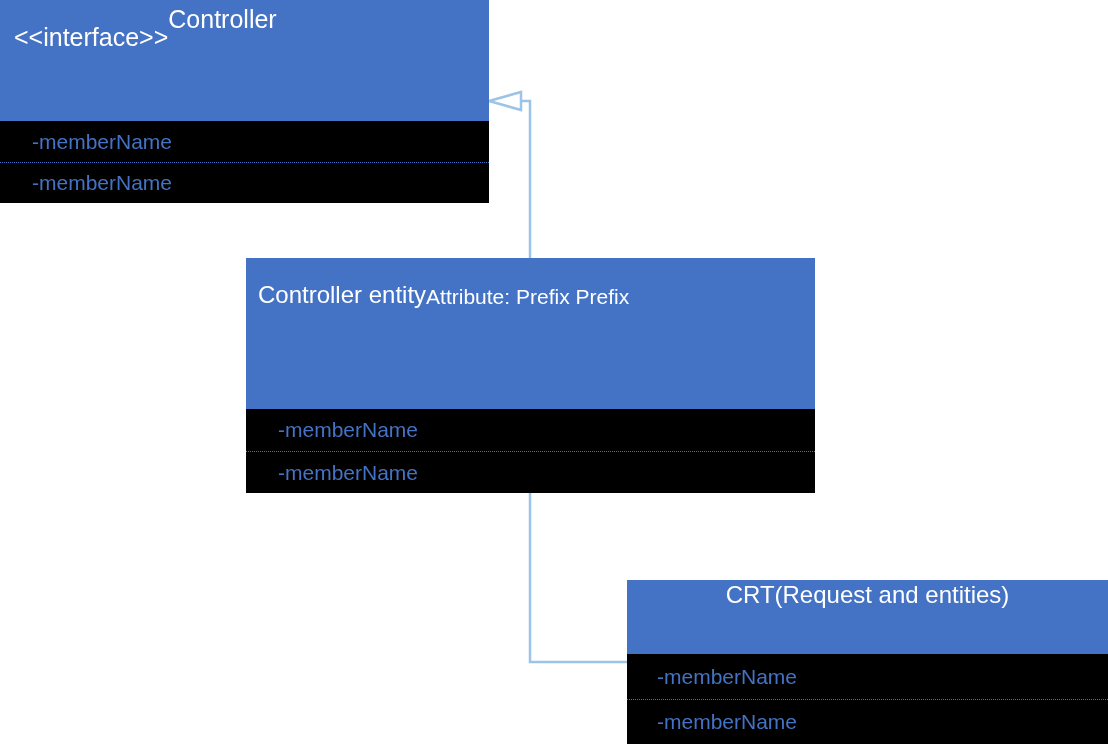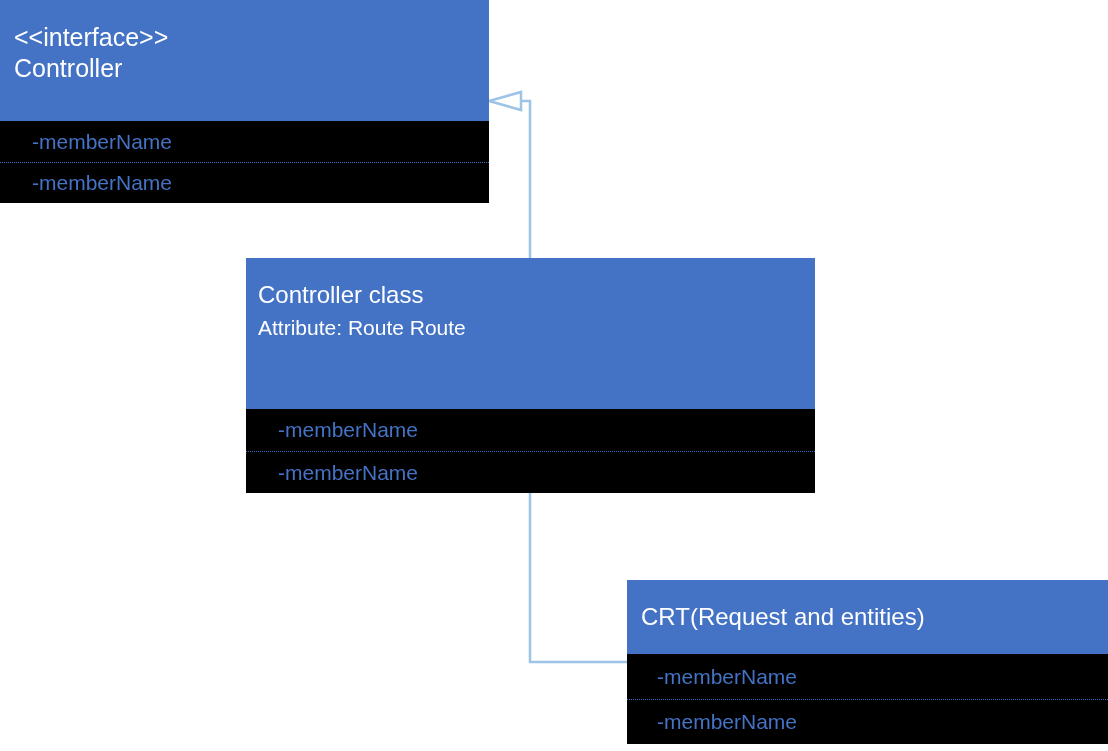--- a/index.html
+++ b/index.html
@@ -42,21 +42,21 @@
     z-index: 2;
     box-sizing: border-box;
   }
 
   .uml-header {
     background: #4472C4;
     color: #ffffff;
     box-sizing: border-box;
     padding: 0 14px;
     display: flex;
-    flex-direction: column;
+    flex-direction: row;
     justify-content: center;
   }
 
   .uml-header .stereotype,
   .uml-header .cname {
     display: block;
     line-height: 1.22;
     white-space: nowrap;
   }
 
@@ -185,22 +185,22 @@
       <span class="cname">Controller</span>
     </div>
     <div class="uml-members">
       <div class="uml-member">-memberName</div>
       <div class="uml-member">-memberName</div>
     </div>
   </div>
 
   <div class="uml-class" id="box-controller">
     <div class="uml-header">
-      <span class="cname">Controller class</span>
-      <span class="attr">Attribute: Route Route</span>
+      <span class="cname">Controller entity</span>
+      <span class="attr">Attribute: Prefix Prefix</span>
     </div>
     <div class="uml-members">
       <div class="uml-member">-memberName</div>
       <div class="uml-member">-memberName</div>
     </div>
   </div>
 
   <div class="uml-class" id="box-crt">
     <div class="uml-header">
       <span class="cname">CRT(Request and entities)</span>

